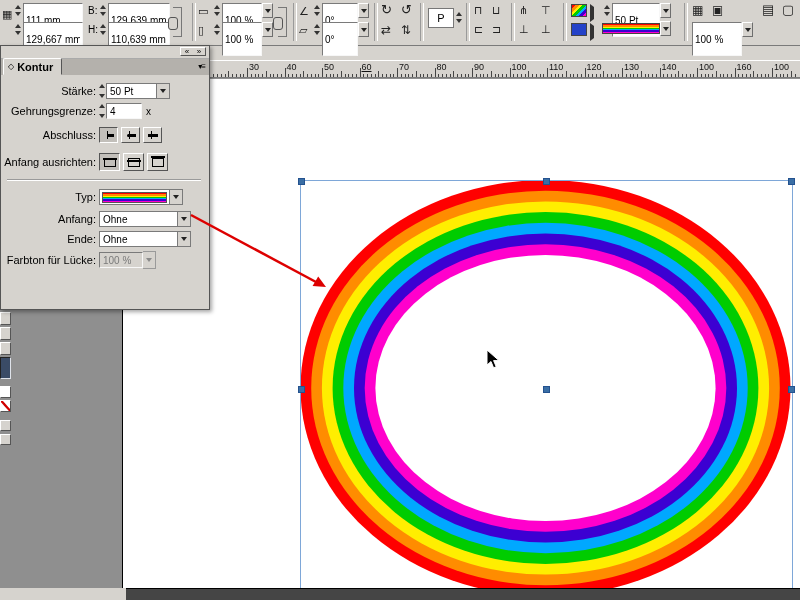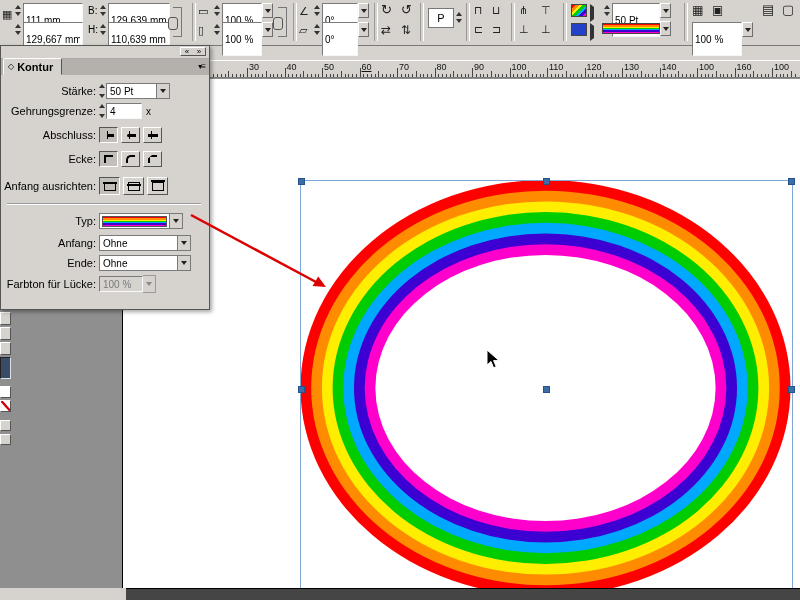--- a/index.html
+++ b/index.html
@@ -497,32 +497,20 @@
             <span class="cap"></span>
           </span>
         <span class="pbtn">
             <span class="cap round"></span>
           </span>
         <span class="pbtn">
             <span class="cap proj"></span>
           </span>
       </div>
 
-      <div class="prow mt8">
-        <span class="plabel">Ecke:</span>
-        <span class="pbtn pressed">
-            <span class="join"></span>
-          </span>
-        <span class="pbtn">
-            <span class="join round"></span>
-          </span>
-        <span class="pbtn">
-            <span class="join bevel"></span>
-          </span>
-      </div>
 
       <div class="prow mt10">
         <span class="plabel">Anfang ausrichten:</span>
         <span class="pbtn pressed" style="width:21px;height:18px">
             <span class="alg cen"></span>
           </span>
         <span class="pbtn" style="width:21px;height:18px">
             <span class="alg in"></span>
           </span>
         <span class="pbtn" style="width:21px;height:18px">

